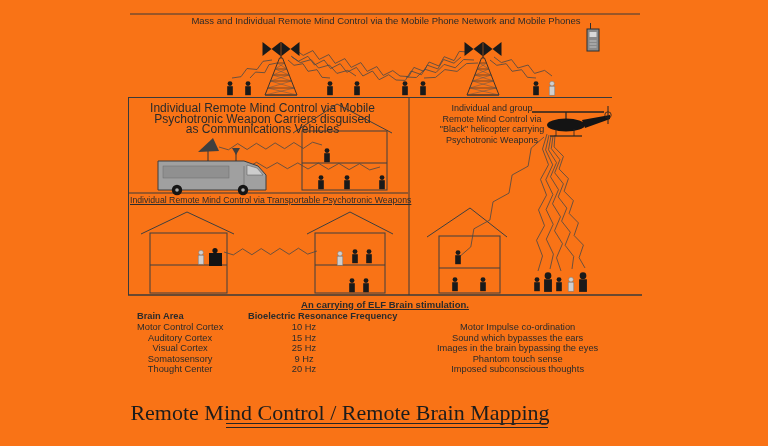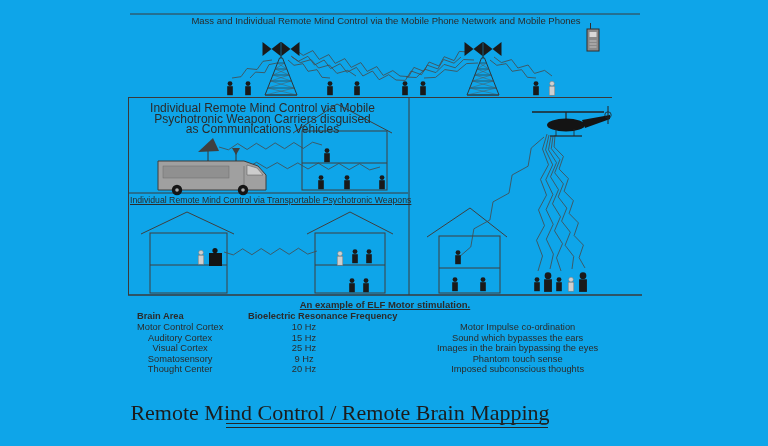--- a/index.html
+++ b/index.html
@@ -1,16 +1,16 @@
 <!DOCTYPE html>
 <html><head>
 <meta charset="utf-8">
 <style>
   html,body{margin:0;padding:0;background:#ffffff;}
-  .canvas{position:relative;width:768px;height:446px;background:#0ea5e9;overflow:hidden;
+  .canvas{position:relative;width:768px;height:446px;background:#f97316;overflow:hidden;
           font-family:"Liberation Sans",sans-serif;color:#2b2b2b;}
   svg{position:absolute;top:0;left:0;}
   .txt{position:absolute;white-space:nowrap;color:#2b2b2b;text-align:center;}
   .top-title{top:15px;left:130px;width:512px;font-size:9.5px;text-align:center;}
   .van-label{top:103px;left:140px;width:245px;font-size:12px;line-height:10.5px;text-align:center;}
   .heli-label{top:103px;left:413px;width:158px;font-size:9px;line-height:10.5px;text-align:center;}
   .van-label span,.heli-label span{display:block;white-space:nowrap;}
   .trans-label{top:195px;left:130px;width:251px;font-size:8.7px;text-align:center;text-decoration:underline;}
   .elf-title{top:299px;left:255px;width:260px;font-size:9.5px;font-weight:bold;text-align:center;text-decoration:underline;}
   .elf-h{top:311px;font-size:9.3px;font-weight:bold;}
@@ -228,24 +228,30 @@
   </svg>
 
   <div class="txt top-title">Mass and Individual Remote Mind Control via the Mobile Phone Network and Mobile Phones</div>
 
   <div class="txt van-label">
     <span>Individual Remote Mind Control via Mobile</span>
     <span>Psychotronic Weapon Carriers disguised</span>
     <span>as Communications Vehicles</span>
   </div>
 
+  <div class="txt heli-label">
+    <span>Individual and group</span>
+    <span>Remote Mind Control via</span>
+    <span>"Black" helicopter carrying</span>
+    <span>Psychotronic Weapons</span>
+  </div>
 
   <div class="txt trans-label">Individual Remote Mind Control via Transportable Psychotronic Weapons</div>
 
-  <div class="txt elf-title">An example of ELF Motor stimulation.</div>
+  <div class="txt elf-title">An carrying of ELF Brain stimulation.</div>
   <div class="txt elf-h elf-h1">Brain Area</div>
   <div class="txt elf-h elf-h2">Bioelectric Resonance Frequency</div>
 
   <div class="txt elf-col elf-c1">
     <span>Motor Control Cortex</span>
     <span>Auditory Cortex</span>
     <span>Visual Cortex</span>
     <span>Somatosensory</span>
     <span>Thought Center</span>
   </div>

